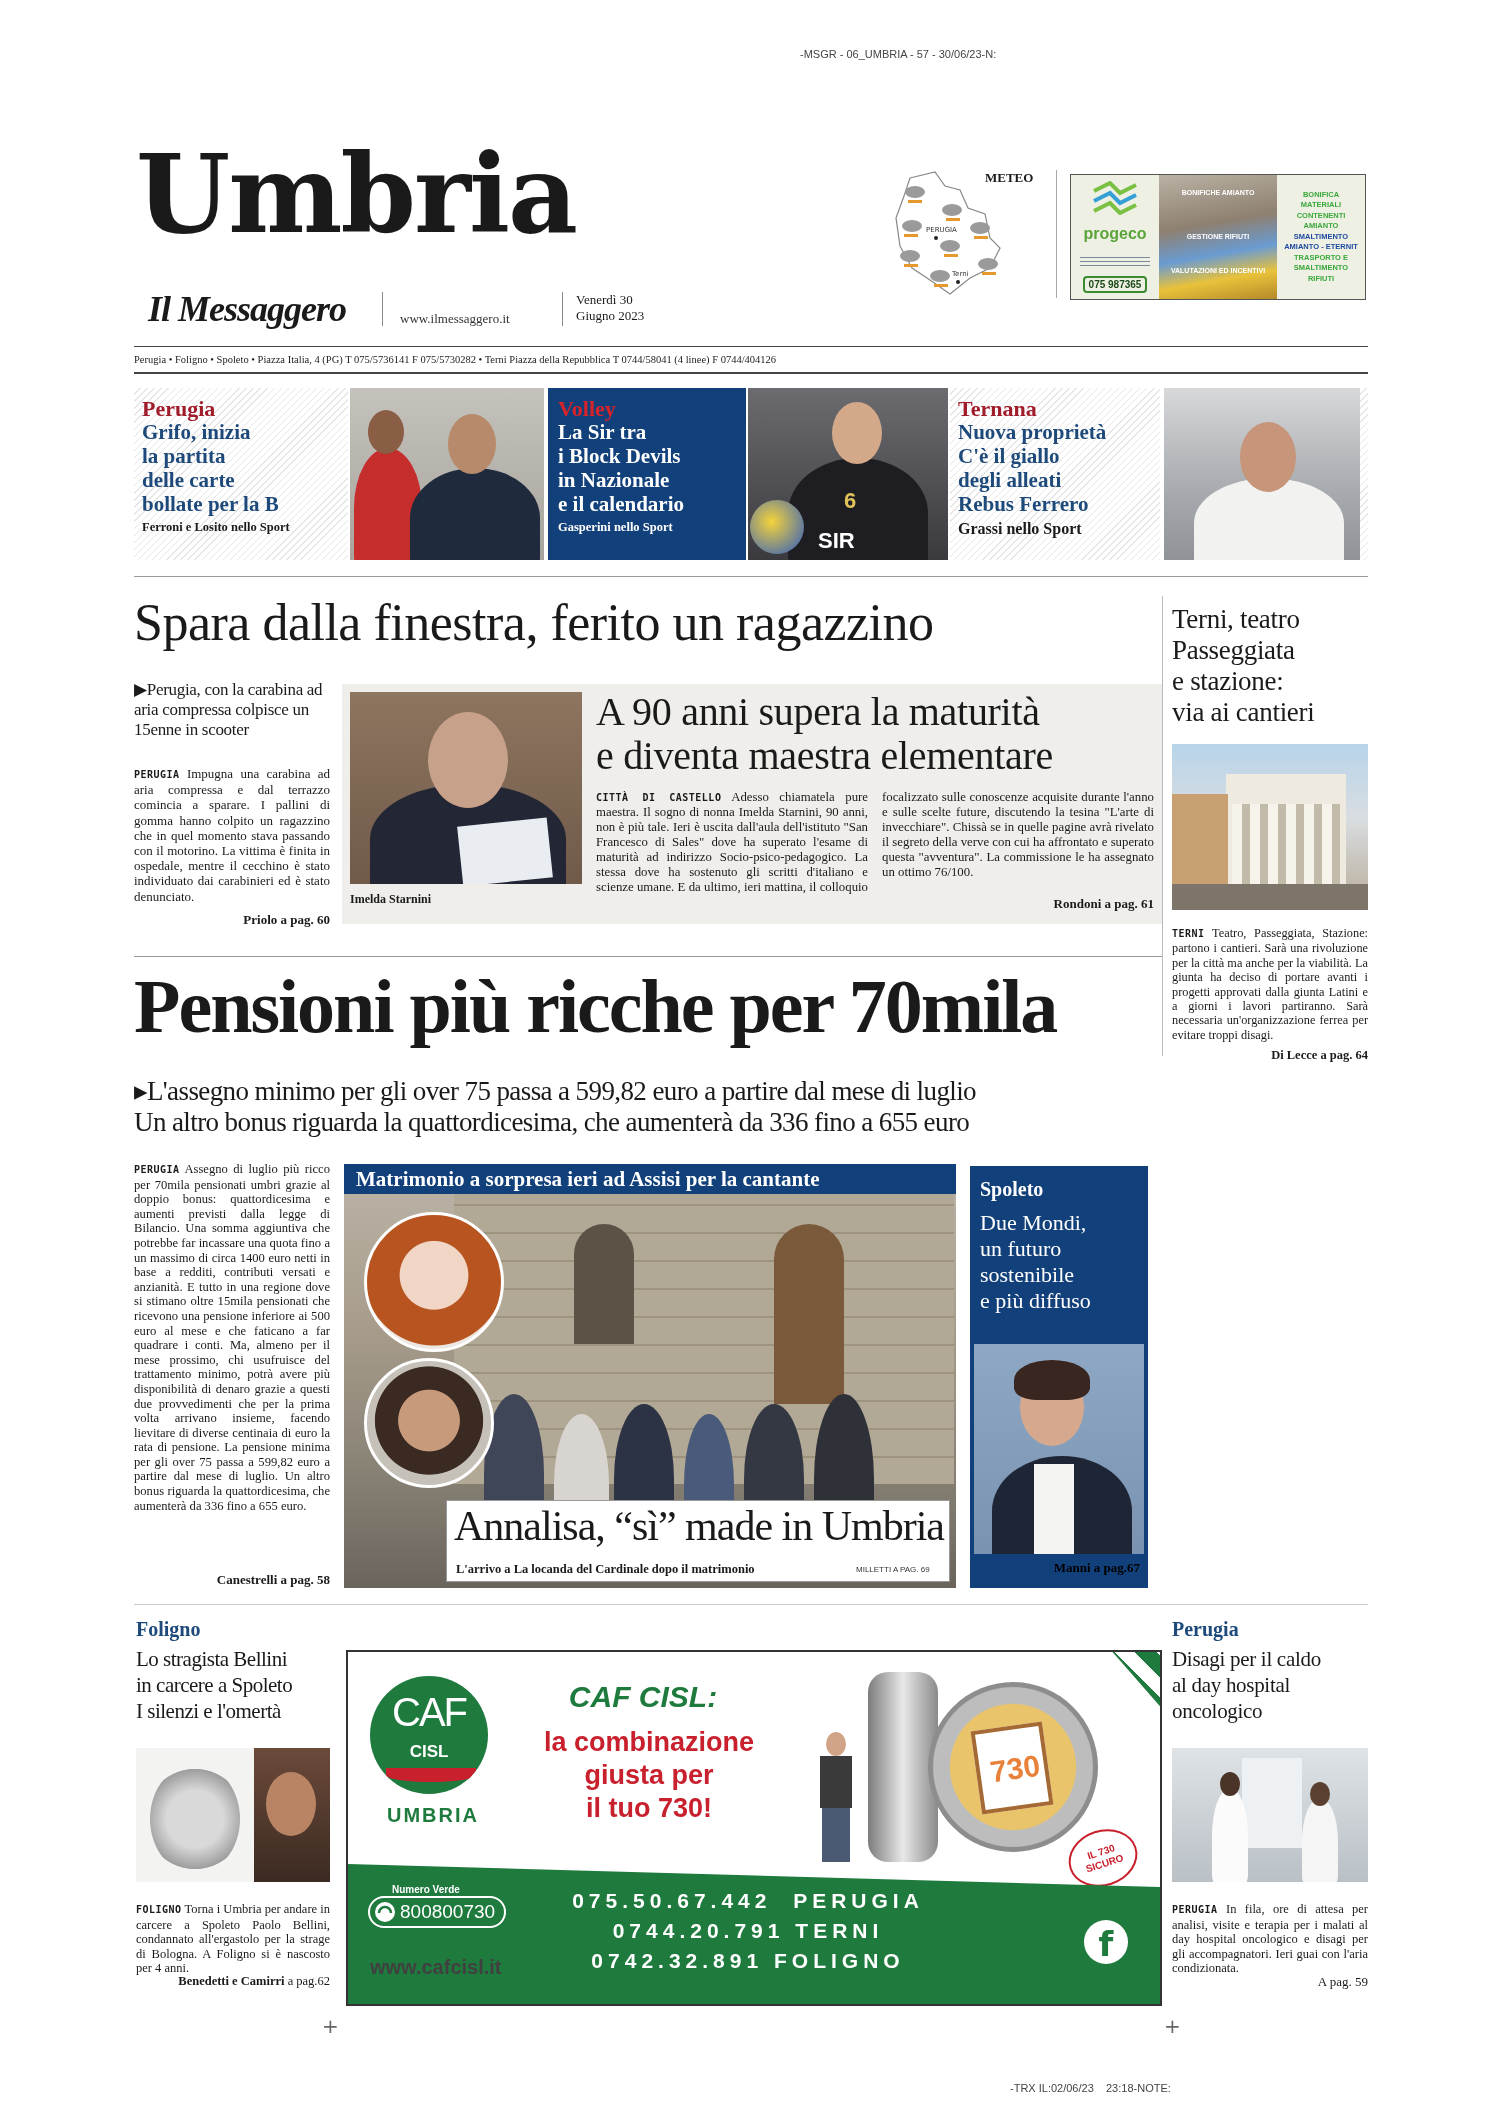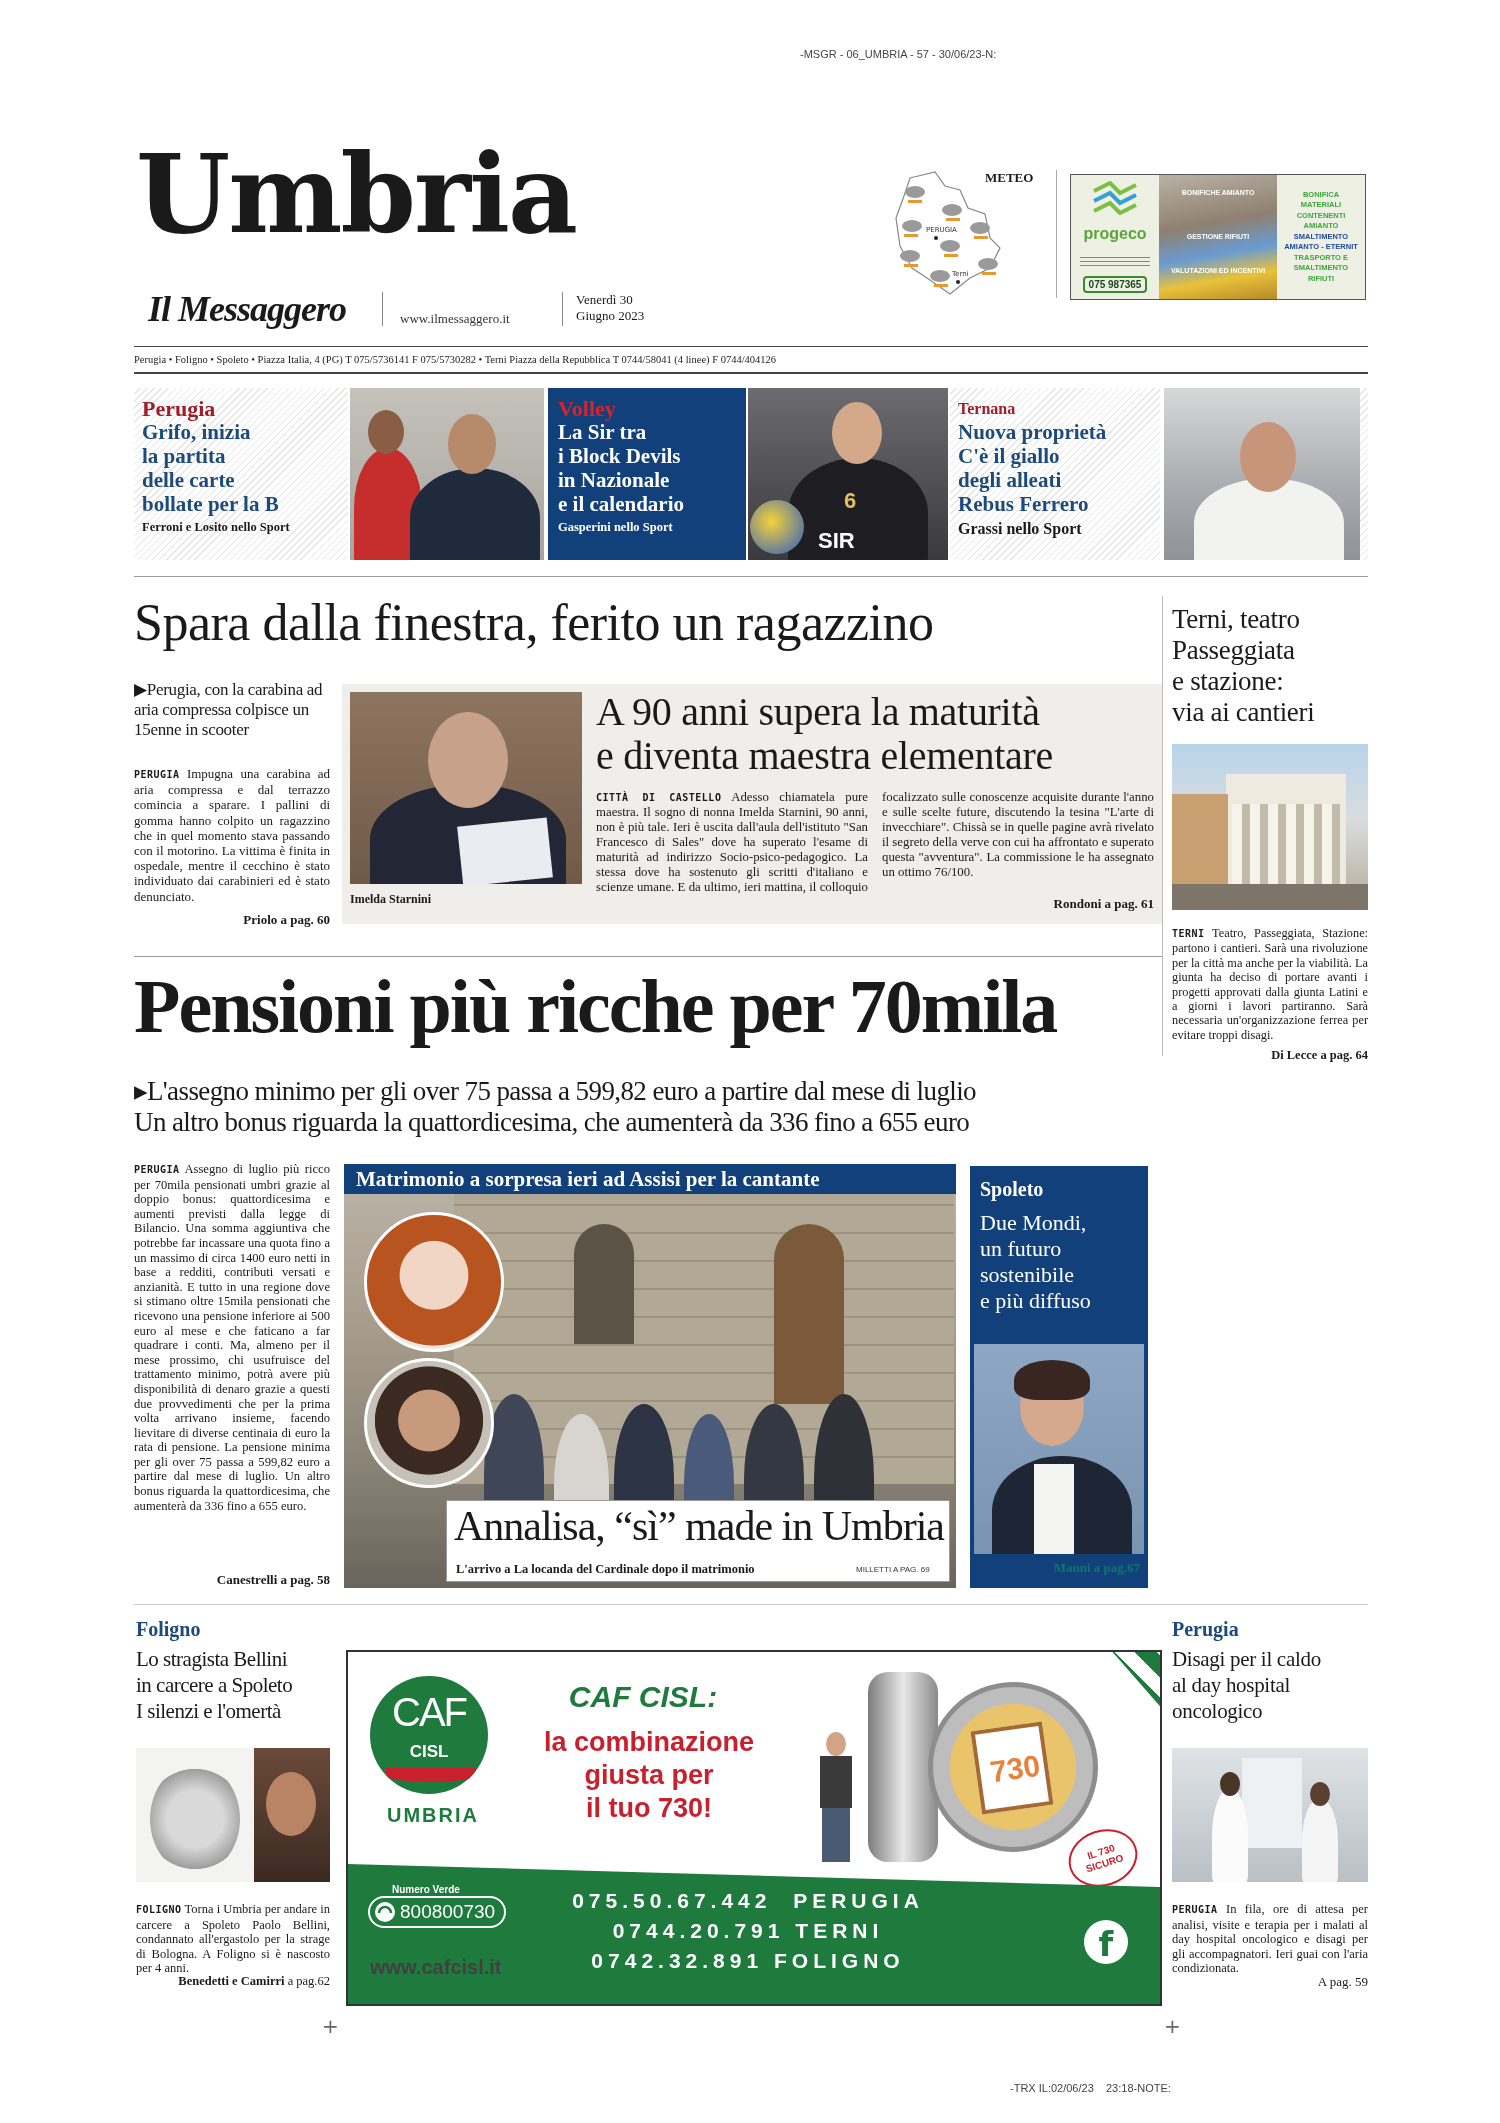--- a/index.html
+++ b/index.html
@@ -127,21 +127,21 @@
 </div>
 <div class="abs photo" style="left:748px;top:388px;width:200px;height:172px;background:linear-gradient(180deg,#6c6c70,#3a3a3e);">
   <div class="person" style="left:40px;top:70px;width:140px;height:110px;background:#1e1e22;"></div>
   <div class="head" style="left:84px;top:14px;width:50px;height:62px;background:#d3a989;"></div>
   <div class="sans" style="position:absolute;left:96px;top:100px;font-size:22px;font-weight:bold;color:#e0c15a;">6</div>
   <div class="sans" style="position:absolute;left:70px;top:140px;font-size:22px;font-weight:bold;color:#fff;">SIR</div>
   <div class="head" style="left:2px;top:112px;width:54px;height:54px;background:radial-gradient(circle at 40% 40%,#f5d33a,#2b59c3);"></div>
 </div>
 
 <div class="abs hatch" style="left:950px;top:388px;width:210px;height:172px;padding:10px 8px;">
-  <div class="red" style="font-size:16px;font-weight:bold;line-height:22px;">Ternana</div>
+  <div class="red" style="font-size:22px;font-weight:bold;line-height:22px;">Ternana</div>
   <div class="navy" style="font-size:21px;font-weight:bold;line-height:24px;">
     <div>Nuova proprietà</div>
       <div>C'è il giallo</div>
       <div>degli alleati</div>
       <div>Rebus Ferrero</div>
   </div>
   <div style="font-size:16px;font-weight:bold;margin-top:4px;">Grassi nello Sport</div>
 </div>
 <div class="abs photo" style="left:1164px;top:388px;width:196px;height:172px;background:linear-gradient(180deg,#d6d8da 0%,#a7aaae 60%,#8f9296 100%);">
   <div class="person" style="left:30px;top:90px;width:150px;height:90px;background:#f2f2f0;"></div>
@@ -231,21 +231,21 @@
     <div>un futuro</div>
     <div>sostenibile</div>
     <div>e più diffuso</div>
 </div>
 <div class="abs photo" style="left:974px;top:1344px;width:170px;height:210px;background:linear-gradient(180deg,#8ea7c4,#7a93b0);">
   <div class="person" style="left:18px;top:112px;width:140px;height:110px;background:#1e2535;"></div>
   <div style="position:absolute;left:60px;top:120px;width:40px;height:90px;background:#f4f4f2;"></div>
   <div class="head" style="left:46px;top:24px;width:64px;height:78px;background:#d6a98e;"></div>
   <div class="head" style="left:40px;top:16px;width:76px;height:40px;background:#3a2620;border-radius:50% 50% 30% 30%;"></div>
 </div>
-<div class="abs" style="left:980px;top:1560px;width:160px;text-align:right;font-size:13px;font-weight:bold;color:#0f766e;">Manni a pag.67</div>
+<div class="abs" style="left:980px;top:1560px;width:160px;text-align:right;font-size:13px;font-weight:bold;color:#000000;">Manni a pag.67</div>
 
 <div class="abs" style="left:134px;top:1604px;width:1234px;height:1px;background:#ccc;"></div>
 
 <div class="abs navy" style="left:136px;top:1618px;font-size:20px;font-weight:bold;">Foligno</div>
 <div class="abs" style="left:136px;top:1646px;width:210px;font-size:21px;line-height:26px;letter-spacing:-0.5px;">
   <div>Lo stragista Bellini</div>
     <div>in carcere a Spoleto</div>
     <div>I silenzi e l'omertà</div>
 </div>
 <div class="abs photo" style="left:136px;top:1748px;width:194px;height:134px;background:#f3f3f1;">

